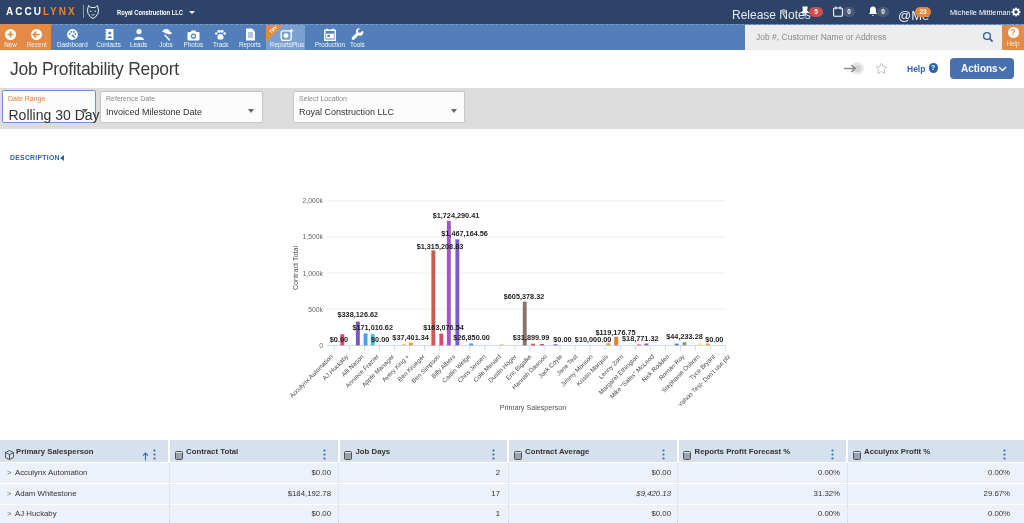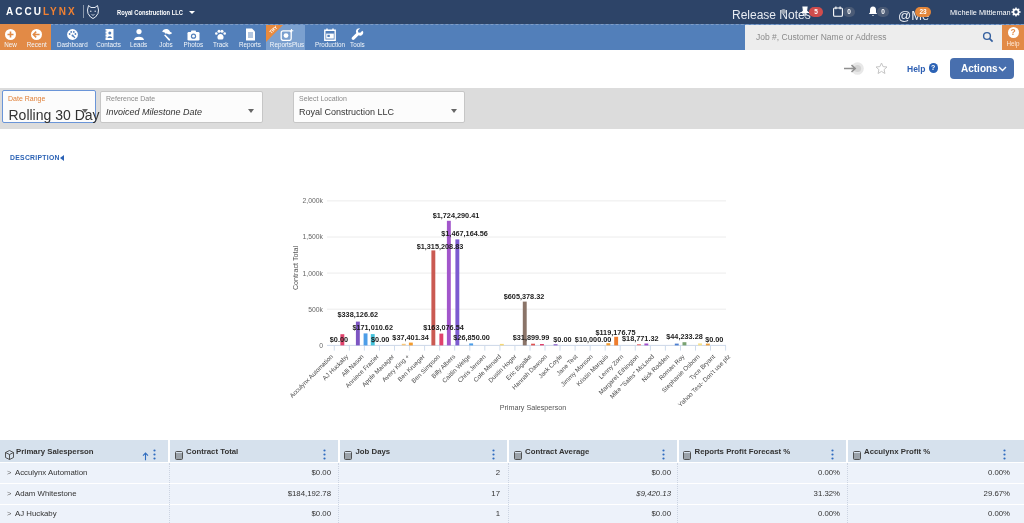--- a/index.html
+++ b/index.html
@@ -132,20 +132,21 @@
 <div class="abs" style="left:745px;top:25px;width:257px;height:24.5px;background:#ededed;"></div>
 <div class="abs" style="left:756px;top:32px;font-size:8.5px;color:#8a8a8a;">Job #, Customer Name or Address</div>
 <svg class="abs" style="left:982px;top:31px;" width="12" height="12" viewBox="0 0 12 12">
  <circle cx="5" cy="5" r="3.4" fill="none" stroke="#35609f" stroke-width="1.4"></circle>
  <path d="M7.6 7.6 L10.6 10.6" stroke="#35609f" stroke-width="1.6"></path>
 </svg>
 <div class="abs" style="left:1002px;top:25px;width:22px;height:24.5px;background:#e28a46;"></div>
 <div class="abs" style="left:1007.5px;top:27px;width:11px;height:11px;border-radius:50%;background:#fff;color:#e28a46;font-weight:bold;font-size:8.5px;text-align:center;line-height:11.5px;">?</div>
 <div class="abs" style="left:1002px;top:40px;width:22px;text-align:center;font-size:6.3px;color:#ffe9d8;">Help</div>
 
+<div class="abs" style="left:10px;top:58.5px;font-size:17.5px;letter-spacing:-0.3px;color:#3d3d3d;">Job Profitability Report</div>
 <svg class="abs" style="left:843px;top:61px;" width="22" height="15" viewBox="0 0 22 15">
  <circle cx="14.5" cy="7.5" r="6.3" fill="#e8e8e8"></circle>
  <circle cx="14.5" cy="7.5" r="3.6" fill="#d4d4d4"></circle>
  <path d="M1 7.5 L12 7.5 M8.5 4 L12.2 7.5 L8.5 11" stroke="#8f8f8f" stroke-width="1.6" fill="none"></path>
 </svg>
 <svg class="abs" style="left:875px;top:61.5px;" width="13" height="13" viewBox="0 0 13 13">
  <path d="M6.5 1 L8.1 4.6 L12 5 L9.1 7.6 L9.9 11.5 L6.5 9.4 L3.1 11.5 L3.9 7.6 L1 5 L4.9 4.6 Z" fill="none" stroke="#c5c5c5" stroke-width="1"></path>
 </svg>
 <div class="abs" style="left:907px;top:63.5px;font-size:8.5px;font-weight:bold;color:#2d5fb3;">Help</div>
 <div class="abs" style="left:928.5px;top:63px;width:9.5px;height:9.5px;border-radius:50%;background:#2b62b5;color:#fff;font-size:7px;font-weight:bold;text-align:center;line-height:10px;">?</div>
@@ -155,21 +156,21 @@
       <path d="M1 1 L4.5 4.5 L8 1" stroke="#fff" stroke-width="1.4" fill="none"></path>
     </svg>
 
 <div class="abs" style="left:0;top:87.5px;width:1024px;height:41px;background:#dcdcdc;"></div>
 <div class="abs" style="left:1.5px;top:90px;width:94px;height:33px;background:#fcfcfc;border:1.5px solid #6a95d8;border-radius:2px;box-sizing:border-box;"></div>
 <div class="abs" style="left:8px;top:95px;font-size:7px;color:#e0813a;">Date Range</div>
 <div class="abs" style="left:8.5px;top:106.5px;font-size:14px;color:#333;">Rolling 30 Days</div>
 <div class="abs tri-down" style="left:82px;top:109px;"></div>
 <div class="abs" style="left:99.5px;top:91px;width:163px;height:32px;background:#fcfcfc;border:1px solid #c6c6c6;border-radius:2px;box-sizing:border-box;"></div>
 <div class="abs" style="left:106px;top:95px;font-size:7px;color:#8a8a8a;">Reference Date</div>
-<div class="abs" style="left:106px;top:106.5px;font-size:9px;color:#333;font-style:italic;">Invoiced Milestone Date</div>
+<div class="abs" style="left:106px;top:106.5px;font-size:9px;color:#333;">Invoiced Milestone Date</div>
 <div class="abs tri-down" style="left:248px;top:109px;"></div>
 <div class="abs" style="left:292.5px;top:91px;width:172px;height:32px;background:#fcfcfc;border:1px solid #c6c6c6;border-radius:2px;box-sizing:border-box;"></div>
 <div class="abs" style="left:299px;top:95px;font-size:7px;color:#8a8a8a;">Select Location</div>
 <div class="abs" style="left:299px;top:106.5px;font-size:9px;color:#333;">Royal Construction LLC</div>
 <div class="abs tri-down" style="left:451px;top:109px;"></div>
 <div class="abs" style="left:10px;top:153.5px;font-size:6.8px;font-weight:bold;letter-spacing:0.3px;color:#2b62b5;">DESCRIPTION</div>
 <div class="abs" style="left:60px;top:155px;width:0;height:0;border-top:3px solid transparent;border-bottom:3px solid transparent;border-right:4px solid #2b62b5;"></div>
 
 <svg class="abs" style="left:0;top:0;" width="1024" height="523" viewBox="0 0 1024 523">
       <line x1="327" y1="200.9" x2="726" y2="200.9" stroke="#ececec" stroke-width="1"></line>

